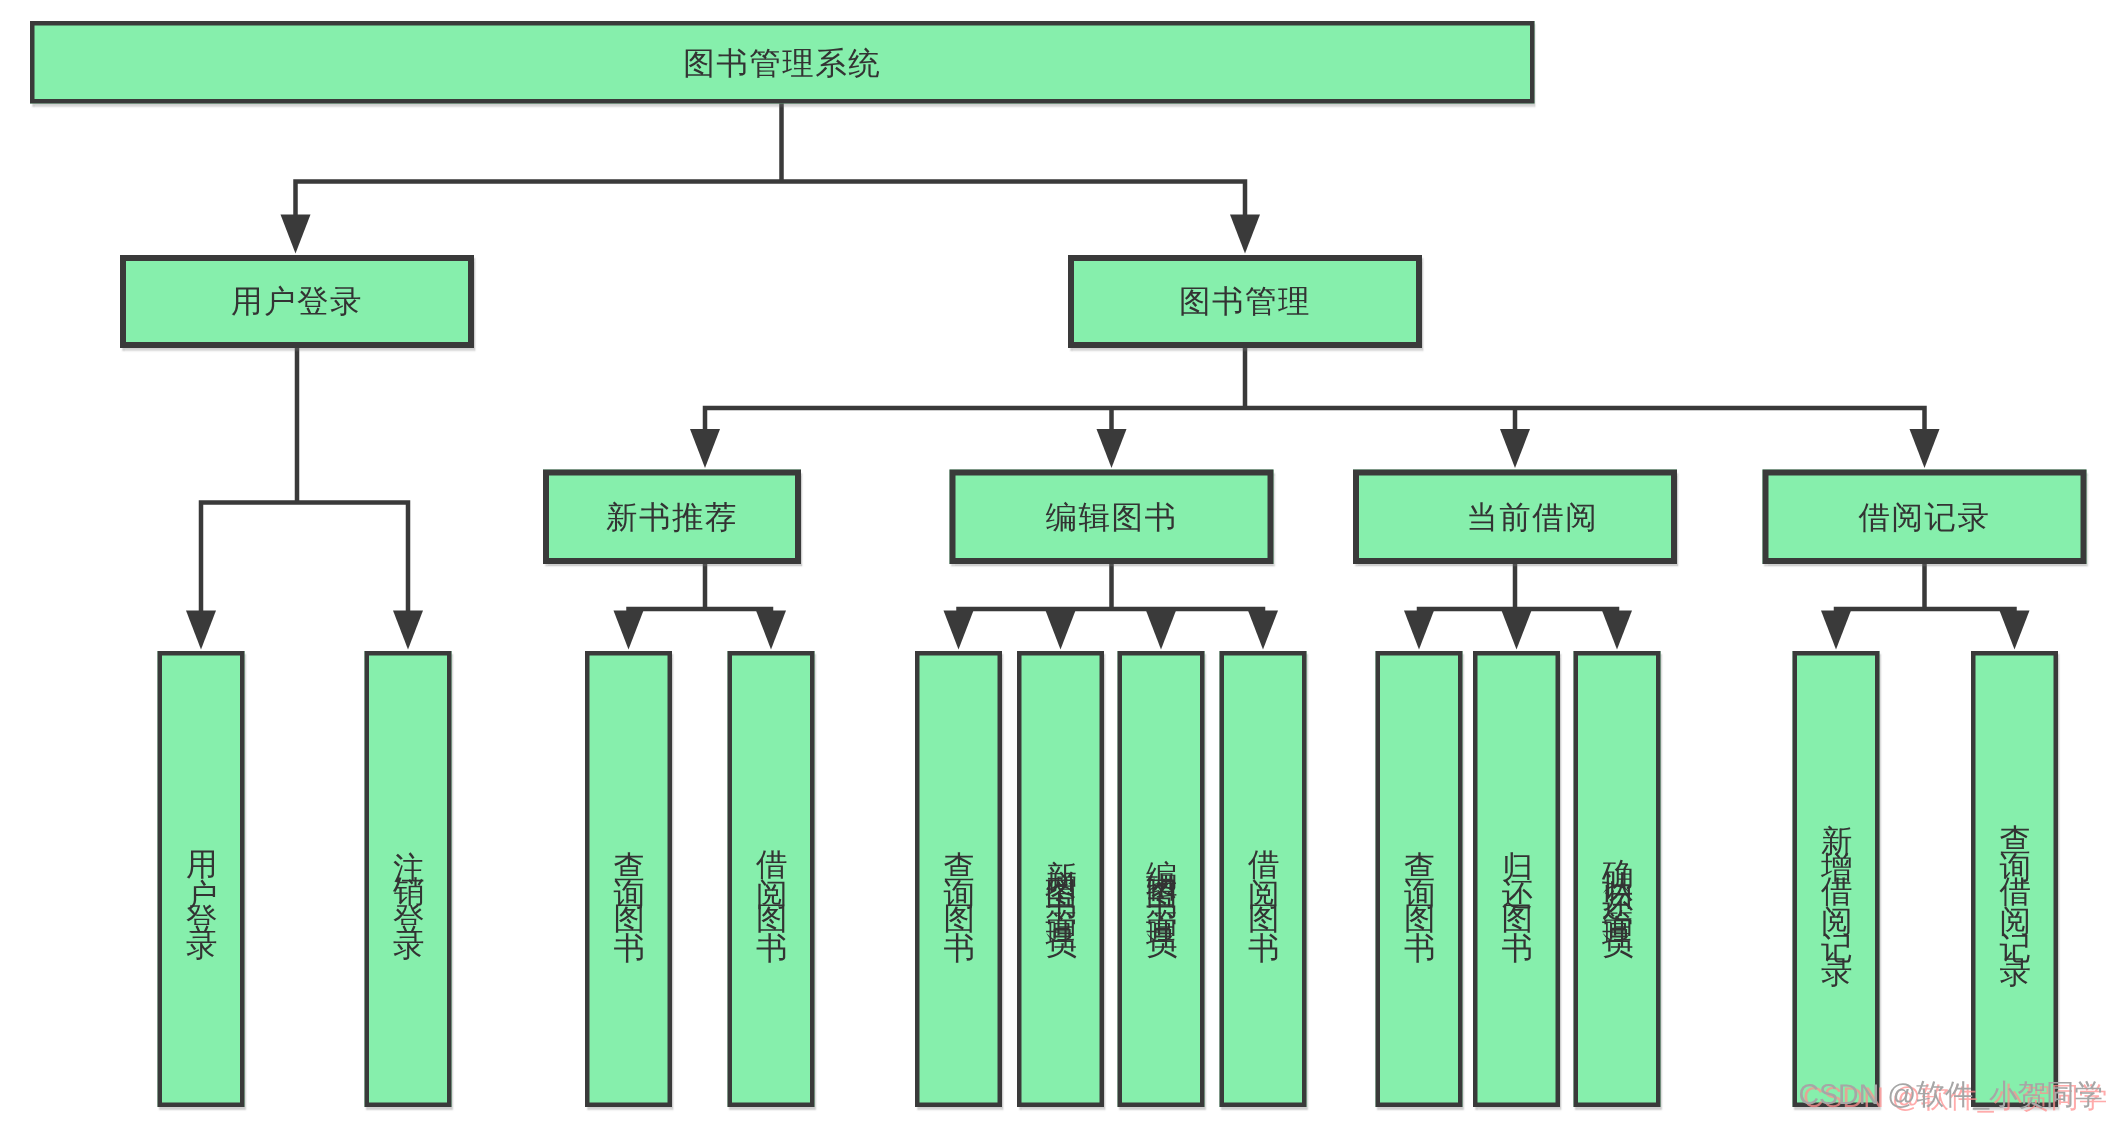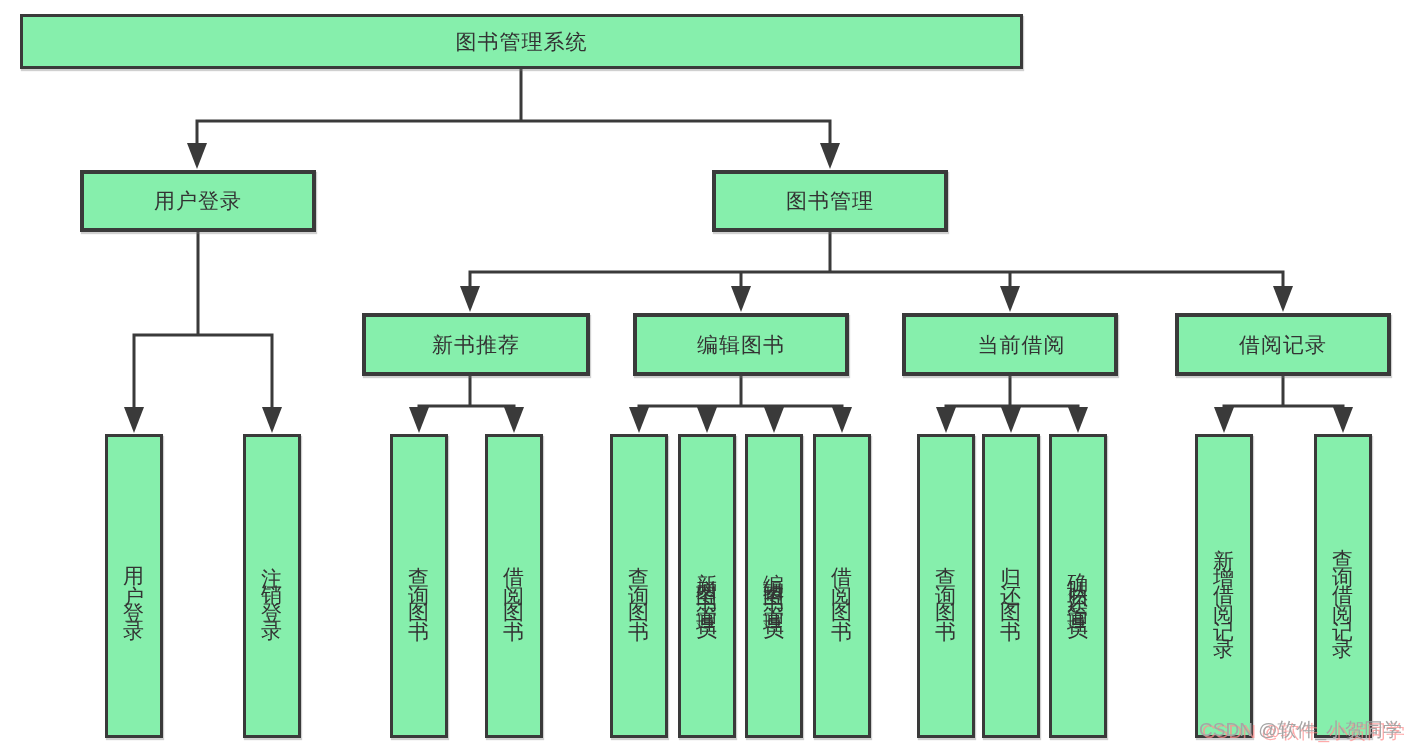--- a/index.html
+++ b/index.html
@@ -35,21 +35,21 @@
   }
   .box.lvl2, .box.lvl3 { border-width: 4px; }
   .h-text {
     font-size: 21px;
     letter-spacing: 1px;
     white-space: nowrap;
   }
   .box.root  { left: 20px;  top: 14px;  width: 1003px; height: 55px; }
   .box.n-user-login { left: 80px;  top: 170px; width: 236px; height: 62px; }
   .box.n-book-mgmt  { left: 712px; top: 170px; width: 236px; height: 62px; }
-  .box.n-new-book   { left: 362px;  top: 313px; width: 228px; height: 63px; }
+  .box.n-new-book   { left: 362px;  top: 313px; width: 172px; height: 63px; }
   .box.n-borrowing  { left: 633px;  top: 313px; width: 216px; height: 63px; }
   .box.n-current    { left: 902px;  top: 313px; width: 216px; height: 63px; padding-left: 23px; }
   .box.n-records    { left: 1175px; top: 313px; width: 216px; height: 63px; font-family: Liberation Serif, serif; }
   .box.leaf {
     top: 434px;
     width: 58px;
     height: 304px;
   }
   .v-text {
     writing-mode: vertical-rl;

